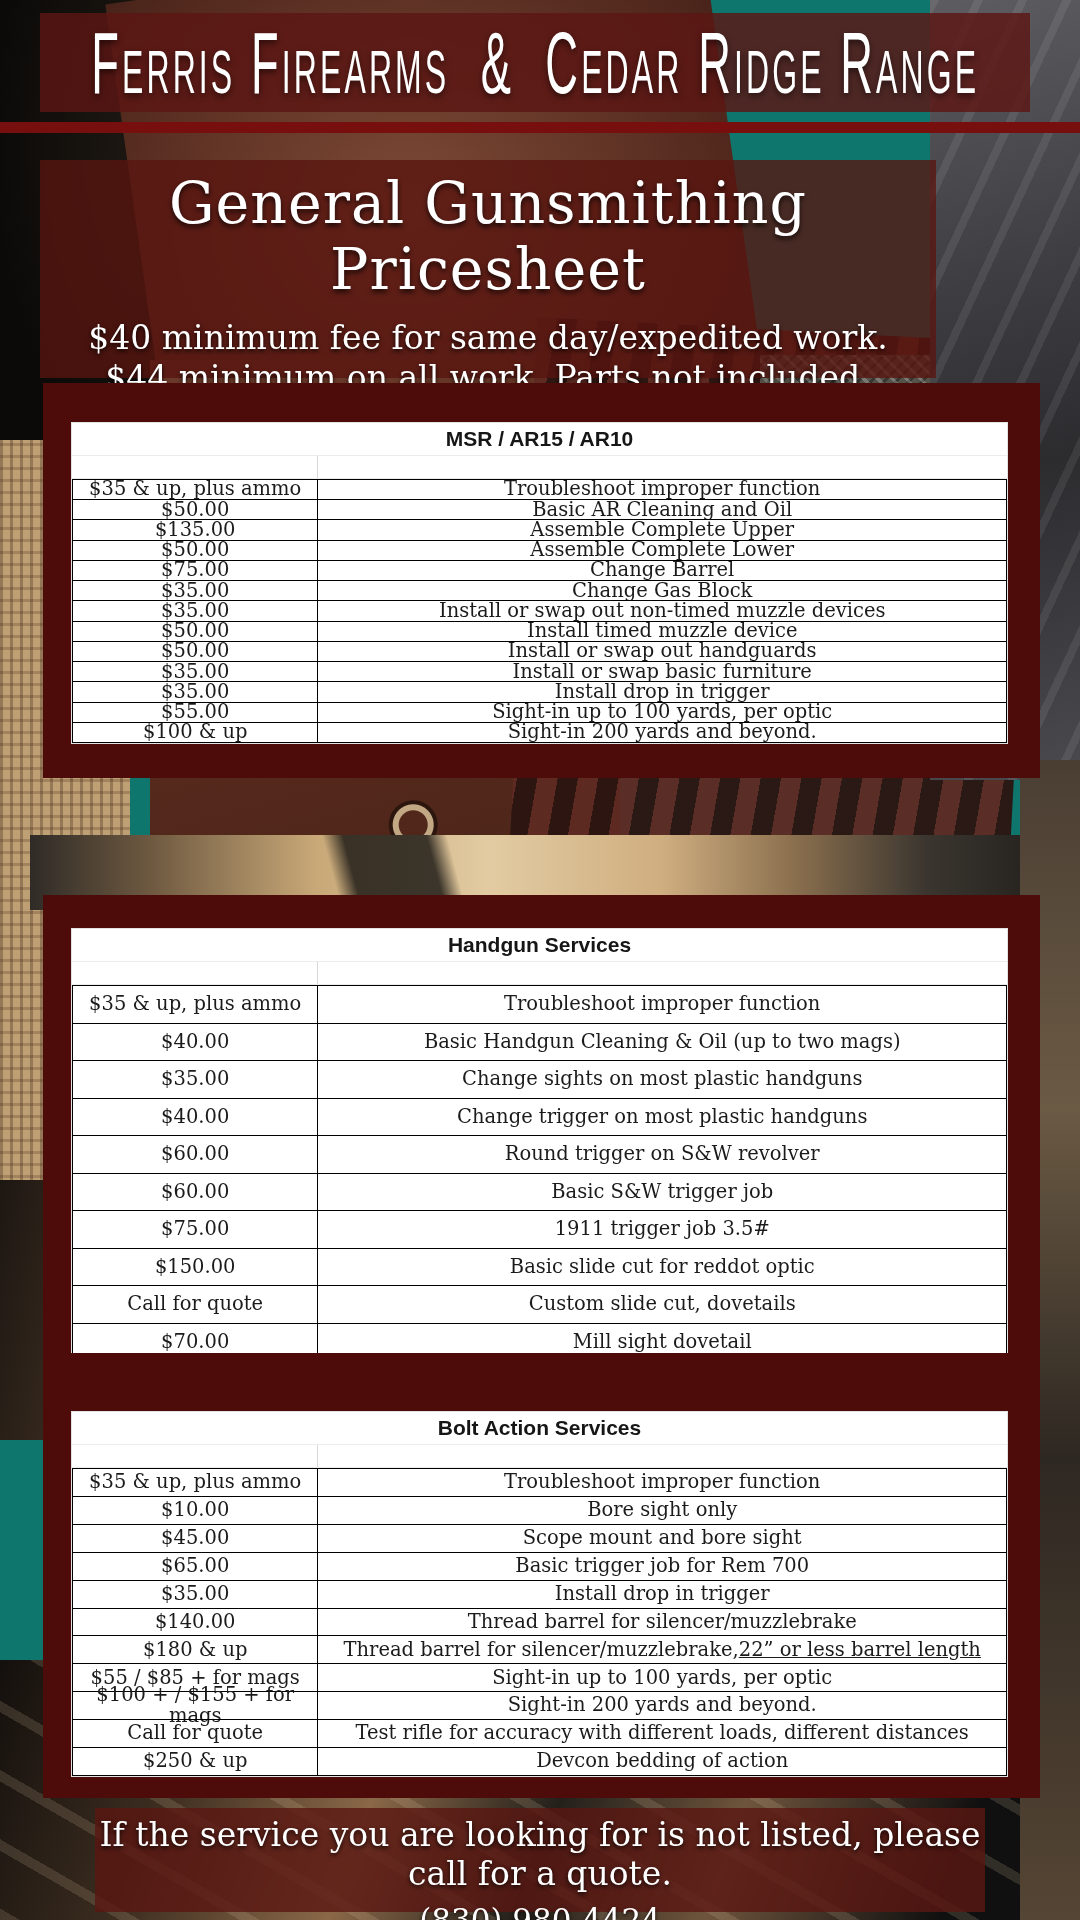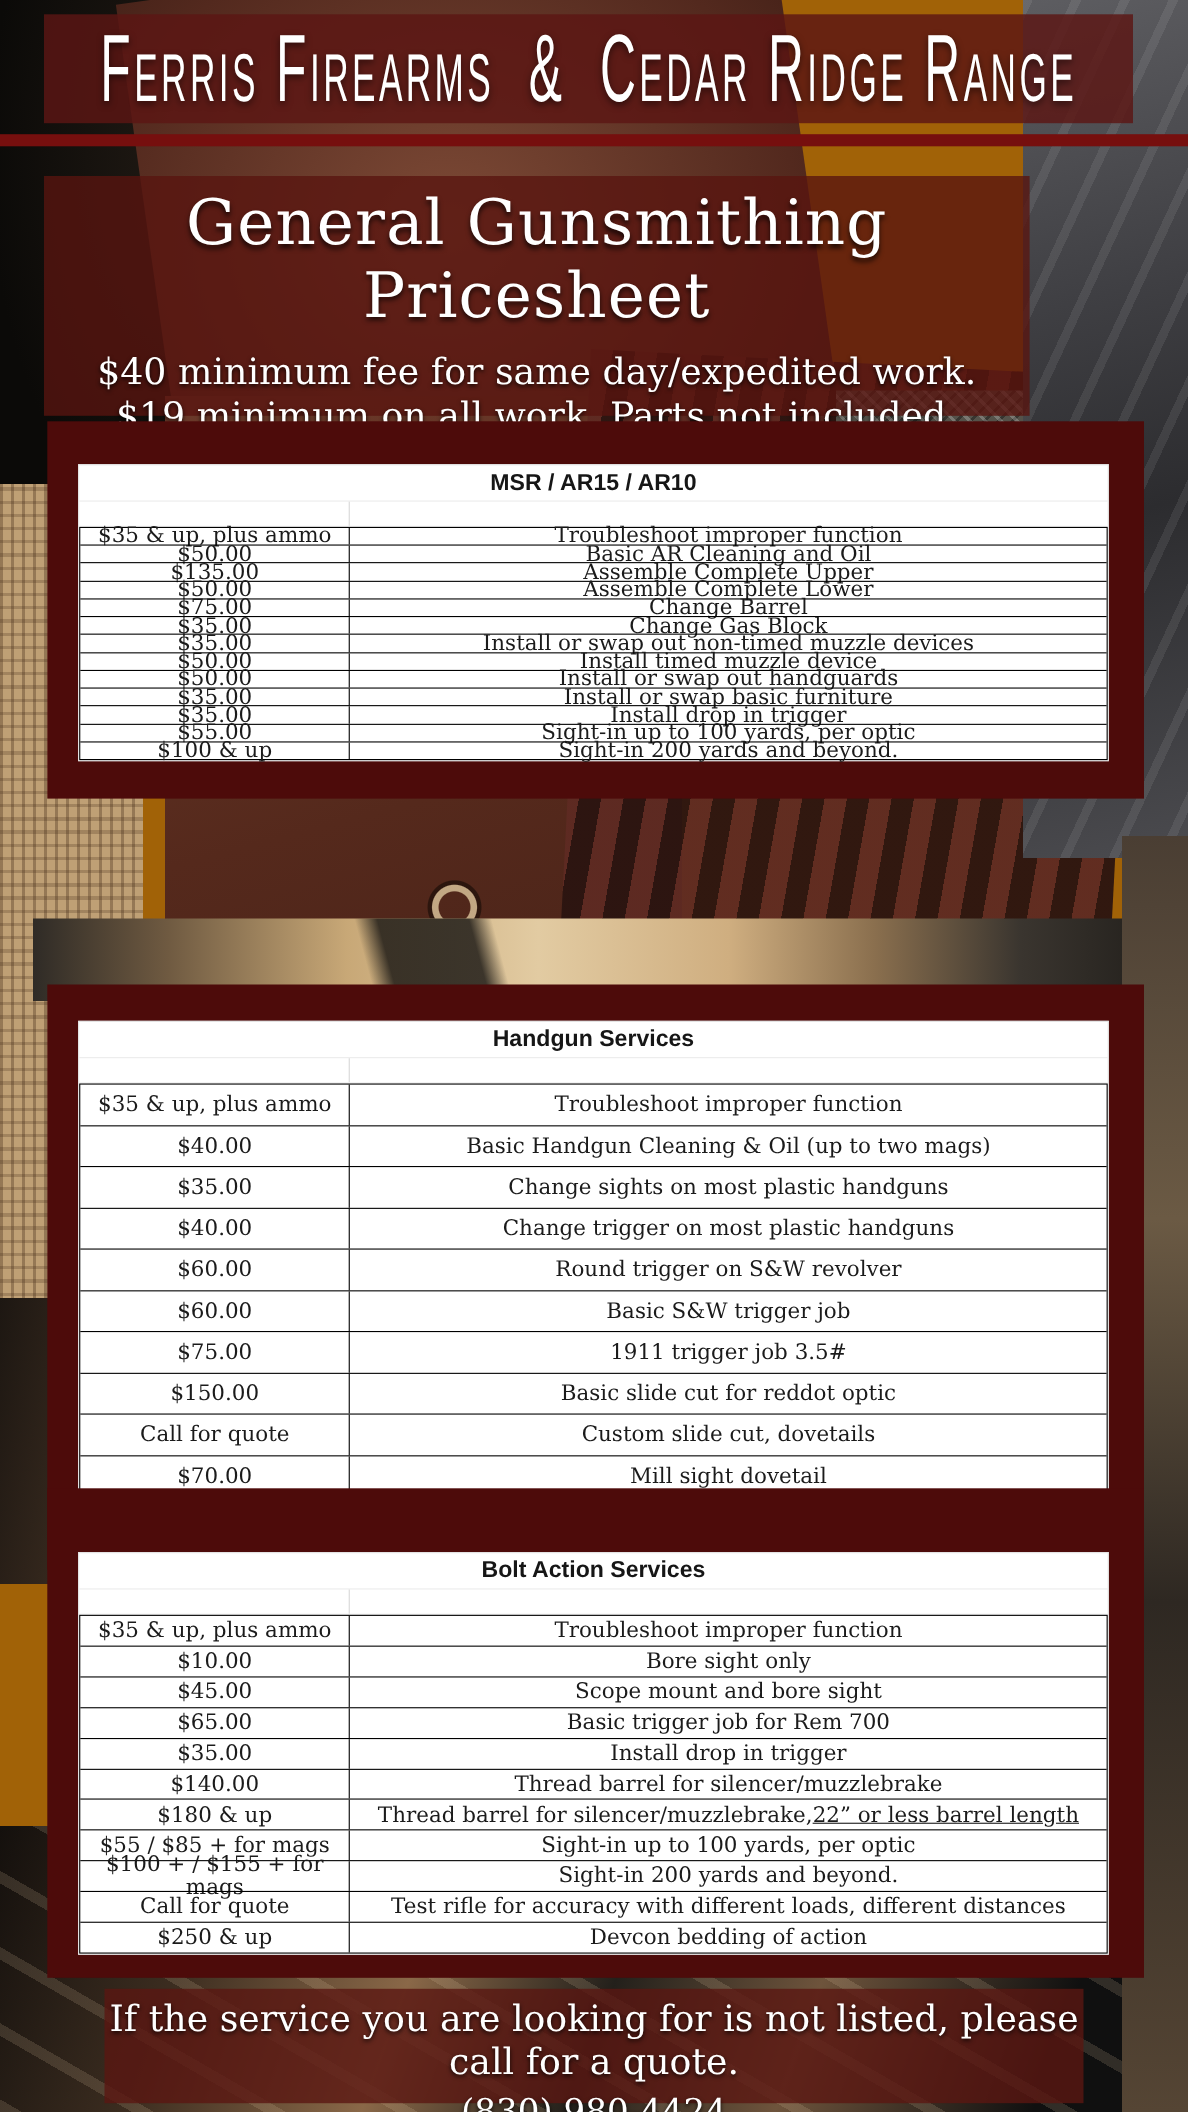--- a/index.html
+++ b/index.html
@@ -1,17 +1,17 @@
 <!DOCTYPE html>
 <html style="--panel-maroon: #4d0b0a; --divider-red: #760f0e; --banner-overlay: rgba(92,22,20,0.82); --intro-overlay: rgba(88,20,16,0.78); --footer-overlay: rgba(90,22,18,0.80); --sheet-white: #ffffff; --row-border: #000000; --grid-light: #d8d8d8; --text-dark: #1b1b1b; --text-white: #ffffff;"><head>
 <meta charset="utf-8">
 <style>
   html,body{margin:0;padding:0;background:#101010;}
   .canvas{position:relative;width:1080px;height:1920px;margin:0 auto;overflow:hidden;
-          font-family:"DejaVu Serif",serif;background:#a16207;text-decoration:underline;}
+          font-family:"DejaVu Serif",serif;background:#0f766e;text-decoration:underline;}
   
   .ph{position:absolute;}
   #pA{left:0;top:0;width:240px;height:470px;background:radial-gradient(ellipse at 70% 30%,#211a14,#0b0a08 75%);}
   #pB{left:140px;top:-40px;width:600px;height:540px;transform:rotate(-8deg);
       background:radial-gradient(ellipse at 45% 45%,#7d4a36,#53291e 68%,#3a1c14 100%);}
   #pC{left:150px;top:360px;width:470px;height:830px;background-color:#5c2f21;
       background-image:
         radial-gradient(circle at 52% 38%, rgba(0,0,0,0) 14px, rgba(214,190,150,.85) 15px, rgba(214,190,150,.85) 20px, rgba(20,10,5,.6) 21px, rgba(20,10,5,.6) 24px, rgba(0,0,0,0) 25px),
         radial-gradient(circle at 56% 56%, rgba(0,0,0,0) 14px, rgba(214,190,150,.85) 15px, rgba(214,190,150,.85) 20px, rgba(20,10,5,.6) 21px, rgba(20,10,5,.6) 24px, rgba(0,0,0,0) 25px),
         linear-gradient(165deg,#6b3a2a 0%,#55291c 45%,#3f1e15 100%);}
@@ -47,21 +47,21 @@
            background:var(--divider-red,#760f0e);}
   
   .intro{position:absolute;left:40px;top:160px;width:896px;height:218px;text-align:center;color:#fff;
          background:var(--intro-overlay,rgba(88,20,16,.78));}
   .intro h2{margin:10px 0 0;font-weight:400;font-size:57px;letter-spacing:1px;
             text-shadow:0 3px 5px rgba(0,0,0,.75);}
   .intro .note{margin:0;font-size:33px;line-height:40px;text-shadow:0 2px 4px rgba(0,0,0,.85);}
   .intro .note:first-of-type{margin-top:16px;}
   
   .panel{position:absolute;left:43px;width:997px;background:var(--panel-maroon,#4d0b0a);}
-  #panel1{top:383px;height:343px;}
+  #panel1{top:383px;height:395px;}
   #panel2{top:895px;height:532px;}
   #panel3{top:1353px;height:445px;}
   .sheet{position:absolute;left:28px;right:32px;background:#fff;border:1px solid #e2e2e2;}
   #sheet1{top:39px;bottom:34px;} #sheet2{top:33px;bottom:27px;} #sheet3{top:58px;bottom:21px;}
   .title-row{height:32px;display:flex;align-items:center;justify-content:center;
              border-bottom:1px solid #ececec;font-family:"Liberation Sans",sans-serif;
              font-weight:700;font-size:21px;color:#161616;}
   .spacer-row{height:22px;position:relative;border-bottom:1px solid #ececec;}
   .spacer-row:after{content:"";position:absolute;left:26.2%;top:0;bottom:0;width:1px;background:#d8d8d8;}
   .rows{position:absolute;top:56px;left:0;right:0;bottom:0;display:flex;flex-direction:column;
@@ -99,21 +99,21 @@
   </div>
 
   <header class="banner">
     <h1>Ferris Firearms  &amp;  Cedar Ridge Range</h1>
   </header>
   <div class="red-bar"></div>
 
   <section class="intro">
     <h2>General Gunsmithing Pricesheet</h2>
     <p class="note">$40 minimum fee for same day/expedited work.</p>
-    <p class="note">$19 minimum on all work. Parts not included.</p>
+    <p class="note">$44 minimum on all work. Parts not included.</p>
     <p class="note">All prices listed are the minimum charge.</p>
   </section>
 
   <section class="panel" id="panel1">
     <div class="sheet" id="sheet1">
       <div class="title-row">
         <span>MSR / AR15 / AR10</span>
       </div>
       <div class="spacer-row"></div>
       <div class="rows">

